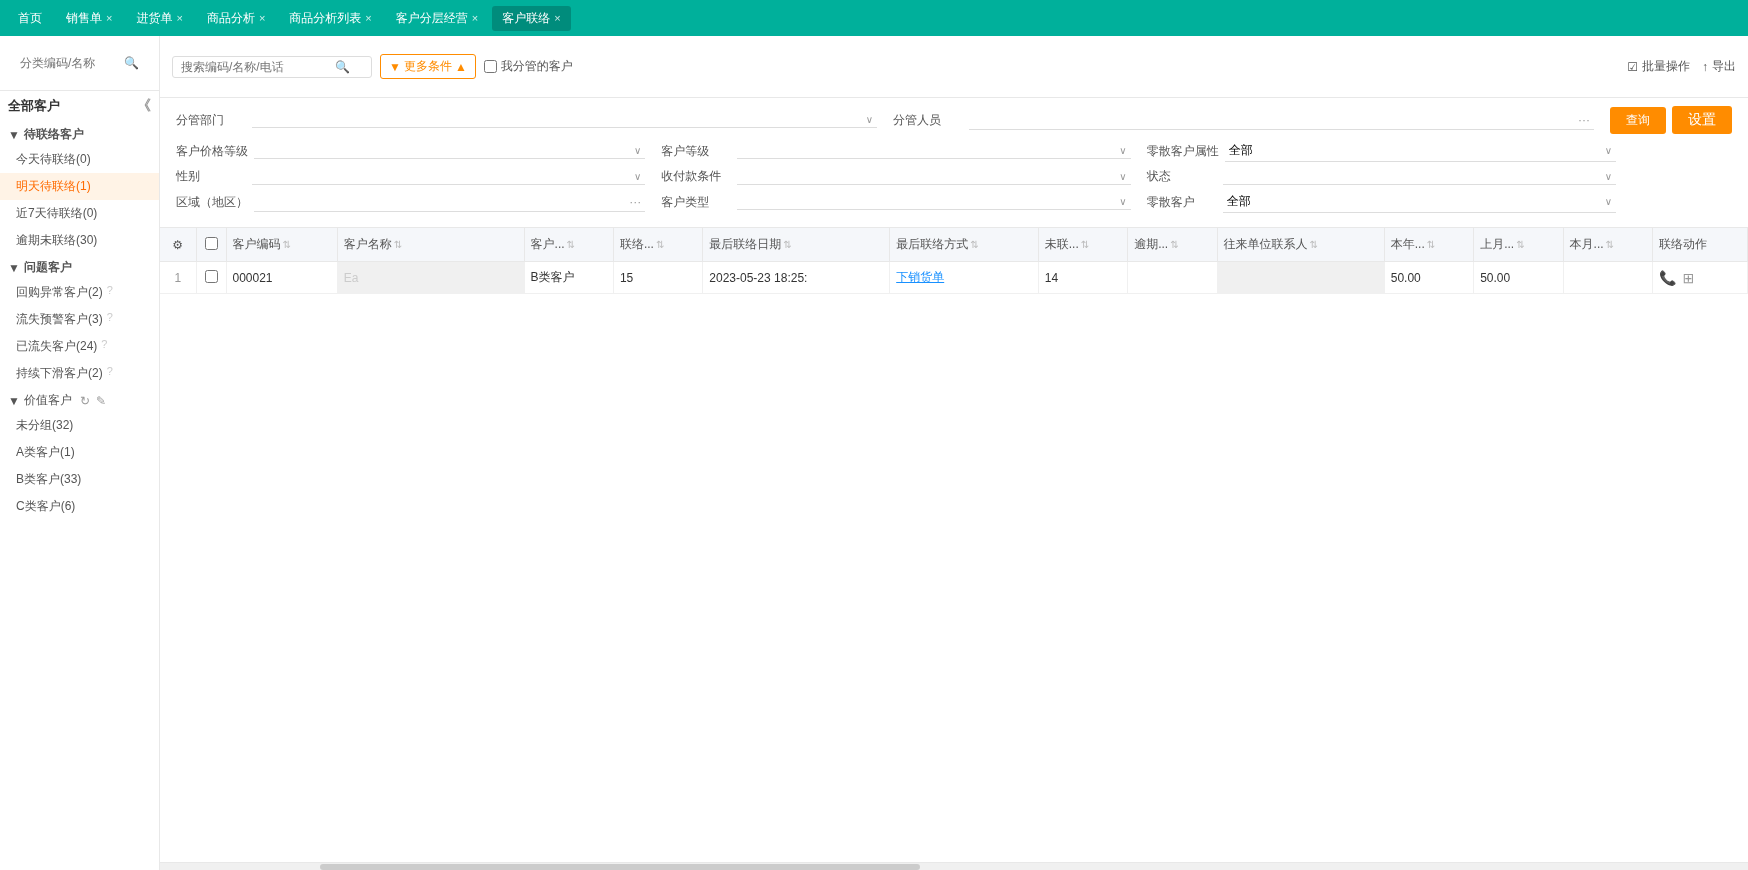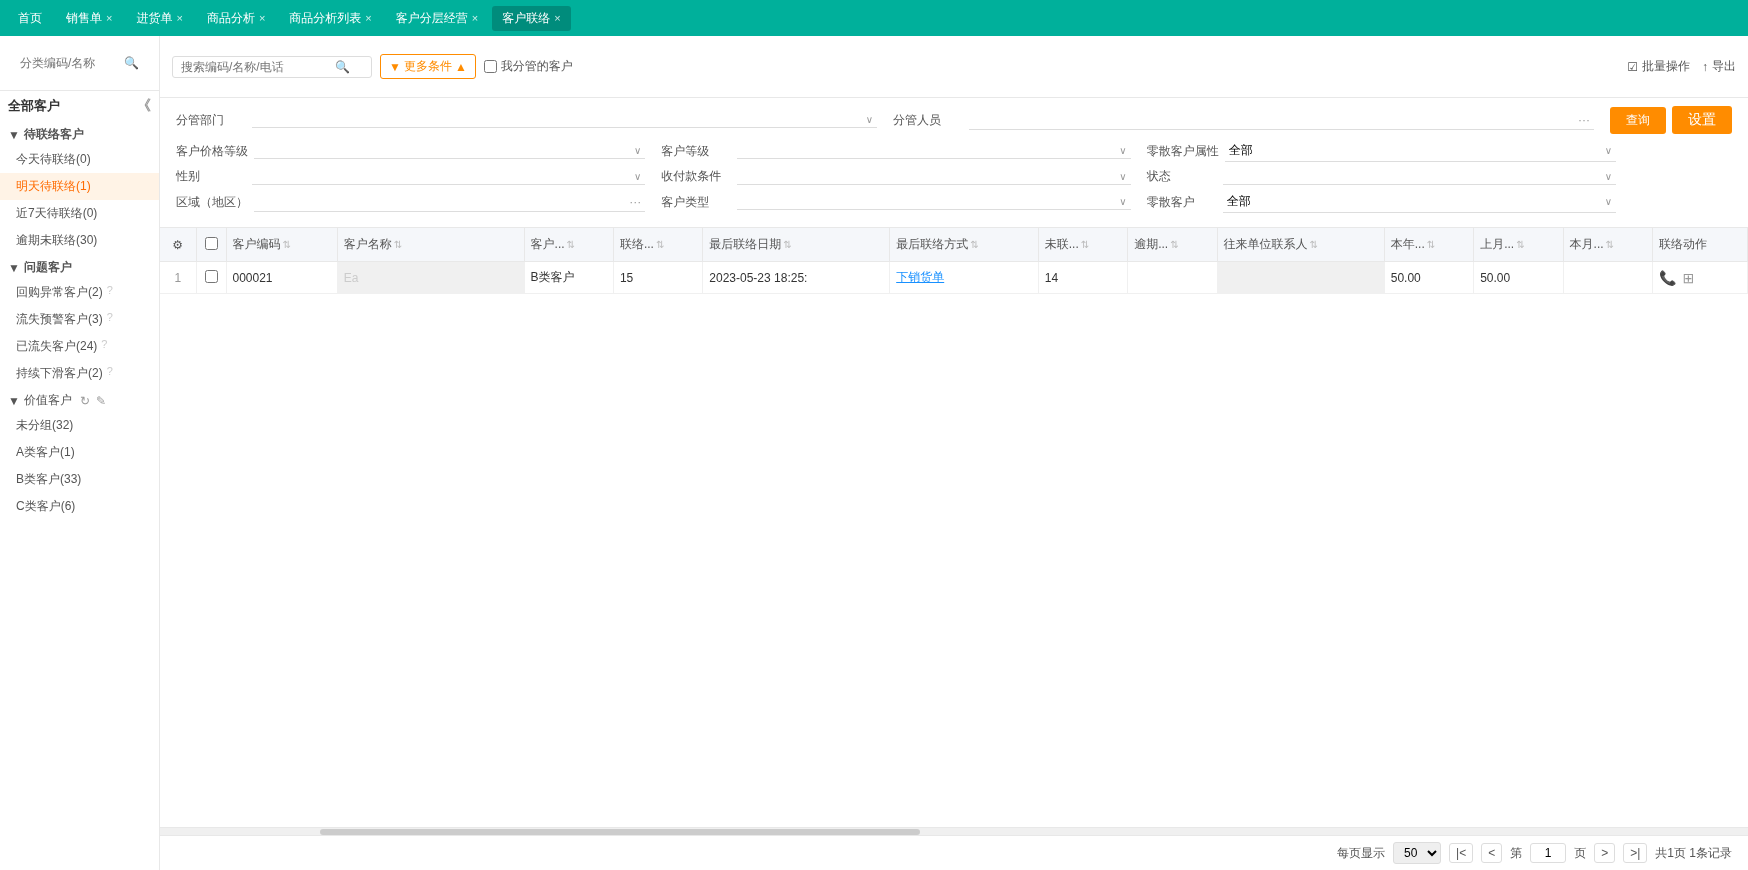--- a/index.html
+++ b/index.html
@@ -692,29 +692,15 @@
             </td>
           </tr>
         </tbody>
       </table>
     </div>
 
     <div class="scrollbar-track">
       <div class="scrollbar-thumb"></div>
     </div>
 
-    <div class="pagination-bar">
-      <span class="pagination-label">每页显示</span>
-      <select class="page-size-select">
-        <option>50</option>
-      </select>
-      <button class="page-nav-btn">|&lt;</button>
-      <button class="page-nav-btn">&lt;</button>
-      <span class="pagination-label">第</span>
-      <input type="text" class="page-input" value="1" style="">
-      <span class="pagination-label">页</span>
-      <button class="page-nav-btn">&gt;</button>
-      <button class="page-nav-btn">&gt;|</button>
-      <span class="total-info">共1页 1条记录</span>
-    </div>
 
   </div>
 </div>
 
 </body></html>

